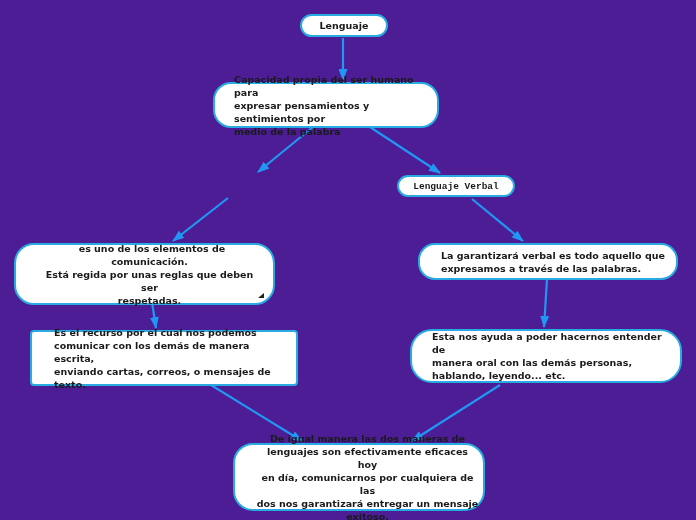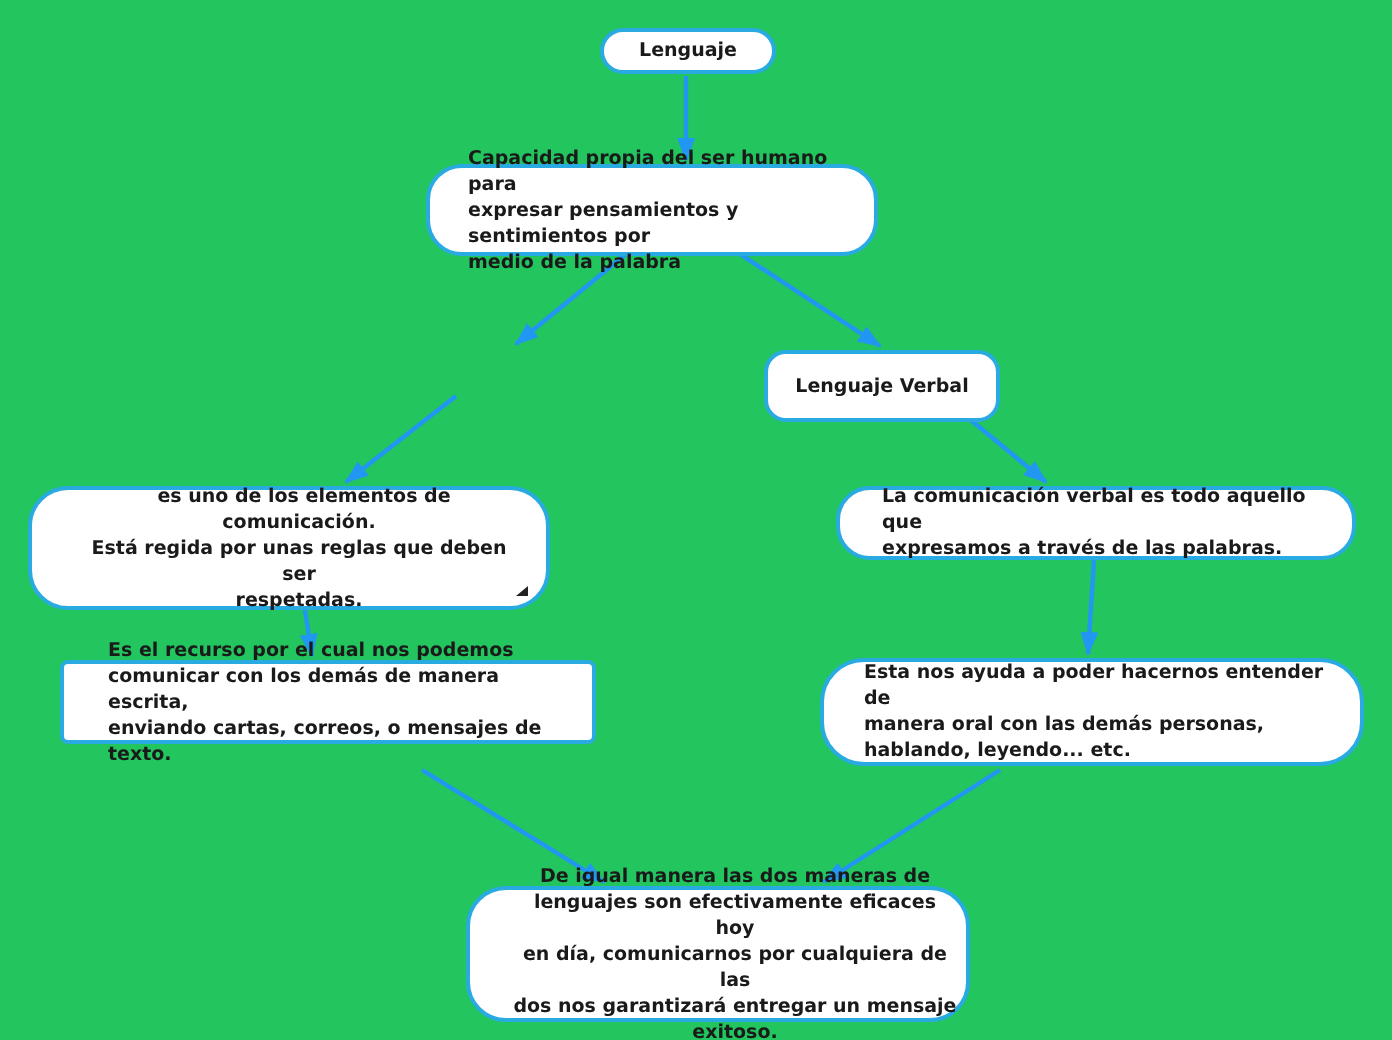--- a/index.html
+++ b/index.html
@@ -1,35 +1,35 @@
 <!DOCTYPE html>
 <html><head>
 <meta charset="utf-8">
 <style>
   html,body { margin:0; padding:0; background:#ffffff; }
   body { width:696px; height:520px; font-family:"DejaVu Sans","Liberation Sans",sans-serif; }
-  .canvas { position:relative; width:696px; height:520px; overflow:hidden; background:#22c55e; }
+  .canvas { position:relative; width:696px; height:520px; overflow:hidden; background:#4c1d95; }
   svg.edges { position:absolute; left:0; top:0; width:696px; height:520px; }
   .node {
     position:absolute; box-sizing:border-box;
     background:#ffffff; border:2px solid #29ABE2;
     color:#1a1a1a; font-weight:bold; font-size:9.5px; line-height:13px;
     display:flex; align-items:center;
   }
   .node .label { white-space:pre-line; }
   .pill { justify-content:center; text-align:center; border-radius:12px; }
 
   #n-lenguaje   { left:300px; top:14px;  width:88px;  height:23px; }
   #n-capacidad  { left:213px; top:82px;  width:226px; height:46px; border-radius:18px; padding:2px 10px 2px 19px; }
   #n-escrito    { left:182px; top:175px; width:120px; height:22px; border-radius:11px; }
-  #n-verbal     { left:382px; top:175px; width:118px; height:36px; border-radius:11px; }
+  #n-verbal     { left:397px; top:175px; width:118px; height:22px; border-radius:11px;font-family:Liberation Mono, monospace; }
   #n-elementos  { left:14px;  top:243px; width:261px; height:62px; border-radius:20px; padding:2px 10px 2px 20px;text-align:center; }
   #n-elementos .label { text-indent:5px; }
   #n-comverbal  { left:418px; top:243px; width:260px; height:37px; border-radius:17px; padding:2px 8px 2px 21px; }
-  #n-recurso    { left:30px;  top:330px; width:268px; height:42px; border-radius:4px; padding:2px 8px 2px 22px; }
+  #n-recurso    { left:30px;  top:330px; width:268px; height:56px; border-radius:4px; padding:2px 8px 2px 22px; }
   #n-entender   { left:410px; top:329px; width:272px; height:54px; border-radius:22px; padding:2px 8px 2px 20px;align-items:center; }
   #n-conclusion { left:233px; top:443px; width:252px; height:68px; border-radius:20px; padding:2px 4px 2px 21px;text-align:center; }
 
   .overflow-triangle {
     position:absolute; right:9px; bottom:5px;
     width:0; height:0;
     border-left:6px solid transparent;
     border-bottom:5px solid #222222;
   }
 </style>
@@ -73,21 +73,21 @@
   </div>
 
   <div class="node" id="n-elementos">
     <span class="label">es uno de los elementos de comunicación.
 Está regida por unas reglas que deben ser
 respetadas.</span>
     <span class="overflow-triangle"></span>
   </div>
 
   <div class="node" id="n-comverbal">
-    <span class="label">La comunicación verbal es todo aquello que
+    <span class="label">La garantizará verbal es todo aquello que
 expresamos a través de las palabras.</span>
   </div>
 
   <div class="node" id="n-recurso">
     <span class="label">Es el recurso por el cual nos podemos
 comunicar con los demás de manera escrita,
 enviando cartas, correos, o mensajes de
 texto.</span>
   </div>
 

